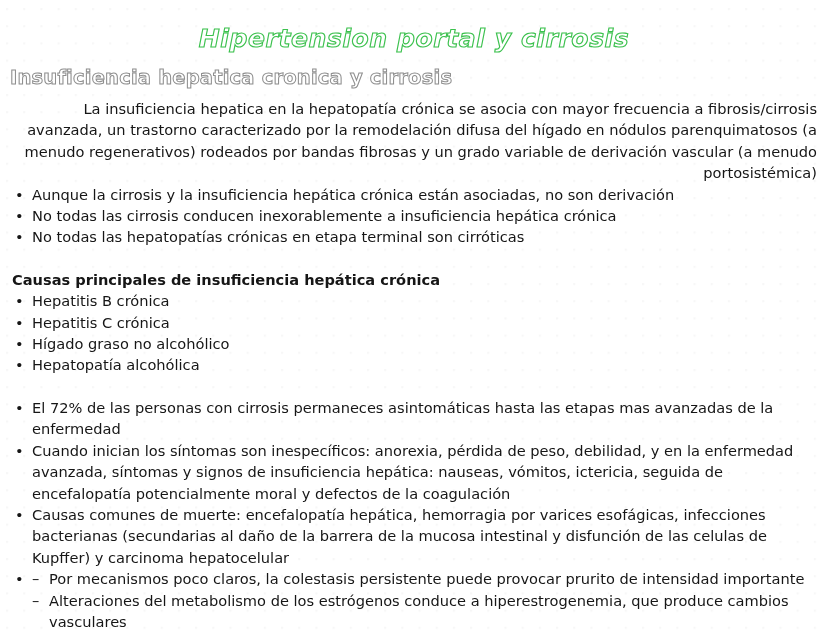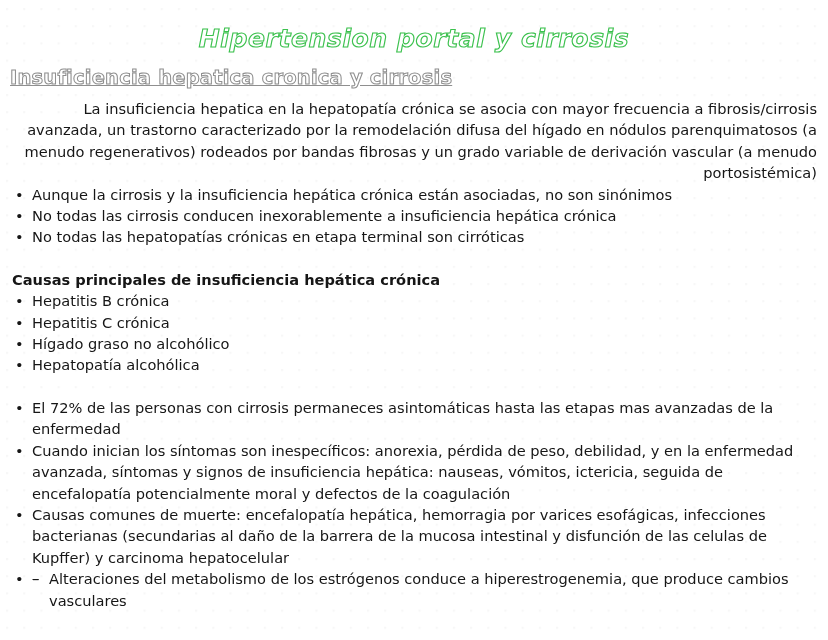--- a/index.html
+++ b/index.html
@@ -53,21 +53,20 @@
     top: 50px;
     left: 10px;
     font-family: "DejaVu Sans", sans-serif;
     font-size: 19.5px;
     font-weight: 700;
     letter-spacing: 0.2px;
     color: #ffffff;
     -webkit-text-stroke: 1.05px #8f8f8f;
     text-stroke: 1.05px #8f8f8f;
     white-space: nowrap;
-    text-decoration: underline;
   }
 
   
   .content {
     position: absolute;
     top: 82px;
     left: 12px;
     width: 812px;
     font-size: 14.6px;
     line-height: 21.4px;
@@ -142,21 +141,21 @@
 
   <div class="subtitle">Insuficiencia hepatica cronica y cirrosis</div>
 
   <div class="content">
 
     <p class="para">La insuficiencia hepatica en la hepatopatía crónica se asocia con mayor frecuencia a fibrosis/cirrosis avanzada, un trastorno caracterizado por la remodelación difusa del hígado en nódulos parenquimatosos (a menudo regenerativos) rodeados por bandas fibrosas y un grado variable de derivación vascular (a menudo portosistémica)</p>
 
     <ul class="bullets">
       <li>
         <span class="marker">•</span>
-        <span class="btext">Aunque la cirrosis y la insuficiencia hepática crónica están asociadas, no son sinónimos</span>
+        <span class="btext">Aunque la cirrosis y la insuficiencia hepática crónica están asociadas, no son derivación</span>
       </li>
       <li>
         <span class="marker">•</span>
         <span class="btext">No todas las cirrosis conducen inexorablemente a insuficiencia hepática crónica</span>
       </li>
       <li>
         <span class="marker">•</span>
         <span class="btext">No todas las hepatopatías crónicas en etapa terminal son cirróticas</span>
       </li>
     </ul>
@@ -198,20 +197,21 @@
       </li>
       <li>
         <span class="marker">•</span>
         <span class="btext">Causas comunes de muerte: encefalopatía hepática, hemorragia por varices esofágicas, infecciones bacterianas (secundarias al daño de la barrera de la mucosa intestinal y disfunción de las celulas de Kupffer) y carcinoma hepatocelular</span>
       </li>
       <li>
         <span class="marker">•</span>
         <ul class="sublist">
           <li>
             <span class="marker">–</span>
+            <span class="btext">Por mecanismos poco claros, la colestasis persistente puede provocar prurito de intensidad importante</span>
           </li>
           <li>
             <span class="marker">–</span>
             <span class="btext">Alteraciones del metabolismo de los estrógenos conduce a hiperestrogenemia, que produce cambios vasculares</span>
           </li>
         </ul>
       </li>
     </ul>
 
   </div>

